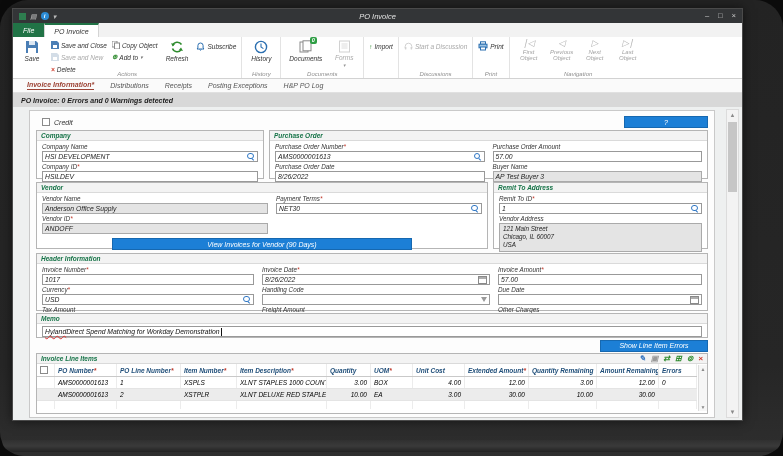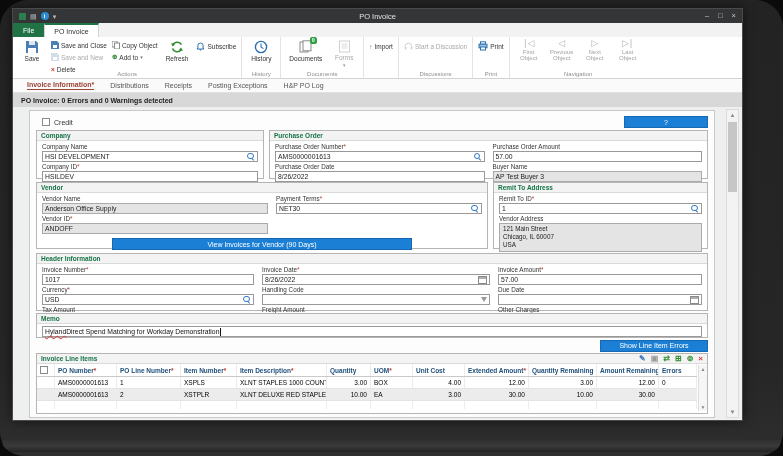--- a/index.html
+++ b/index.html
@@ -3,21 +3,21 @@
 <meta charset="utf-8">
 <style>
   * { margin:0; padding:0; box-sizing:border-box; }
   html,body { width:783px; height:456px; overflow:hidden; background:#0b0b0b;
               font-family:"Liberation Sans", sans-serif; }
   .monitor { position:absolute; inset:0; background:linear-gradient(#232323,#262626 80%,#2e2e2e);
              border-radius:28px 28px 24px 24px; }
   .monitor::after { content:""; position:absolute; left:2px; right:2px; bottom:4px; height:12px;
              background:linear-gradient(#303030,#3a3a3a,#222); border-radius:0 0 22px 22px; }
   .window { position:absolute; left:12px; top:8px; width:731px; height:413px; background:#fff;
-            border:1px solid #4a4a4a; box-shadow:0 0 10px rgba(0,0,0,.55); display:flex; flex-direction:column; }
+            border:1px solid #4a4a4a; box-shadow:0 0 10px rgba(0,0,0,.55); display:flex; flex-direction:column;font-style:italic; }
 
   
   .titlebar { height:14px; background:#333537; position:relative; display:flex; align-items:center; padding:0 6px; flex:0 0 auto; }
   .qat { display:flex; align-items:center; gap:4px; }
   .appicon { width:7px; height:7px; background:#2e7d4f; display:inline-block; }
   .qat-glyph { color:#b9b9b9; font-size:7px; line-height:1; }
   .info-dot { width:8px; height:8px; border-radius:50%; background:#2b8bd4; color:#fff; font-size:6px;
               display:inline-flex; align-items:center; justify-content:center; font-weight:bold; }
   .win-title { position:absolute; left:0; right:0; text-align:center; color:#e3e3e3; font-size:7.5px; }
   .win-controls { margin-left:auto; display:flex; gap:9px; z-index:1; }

